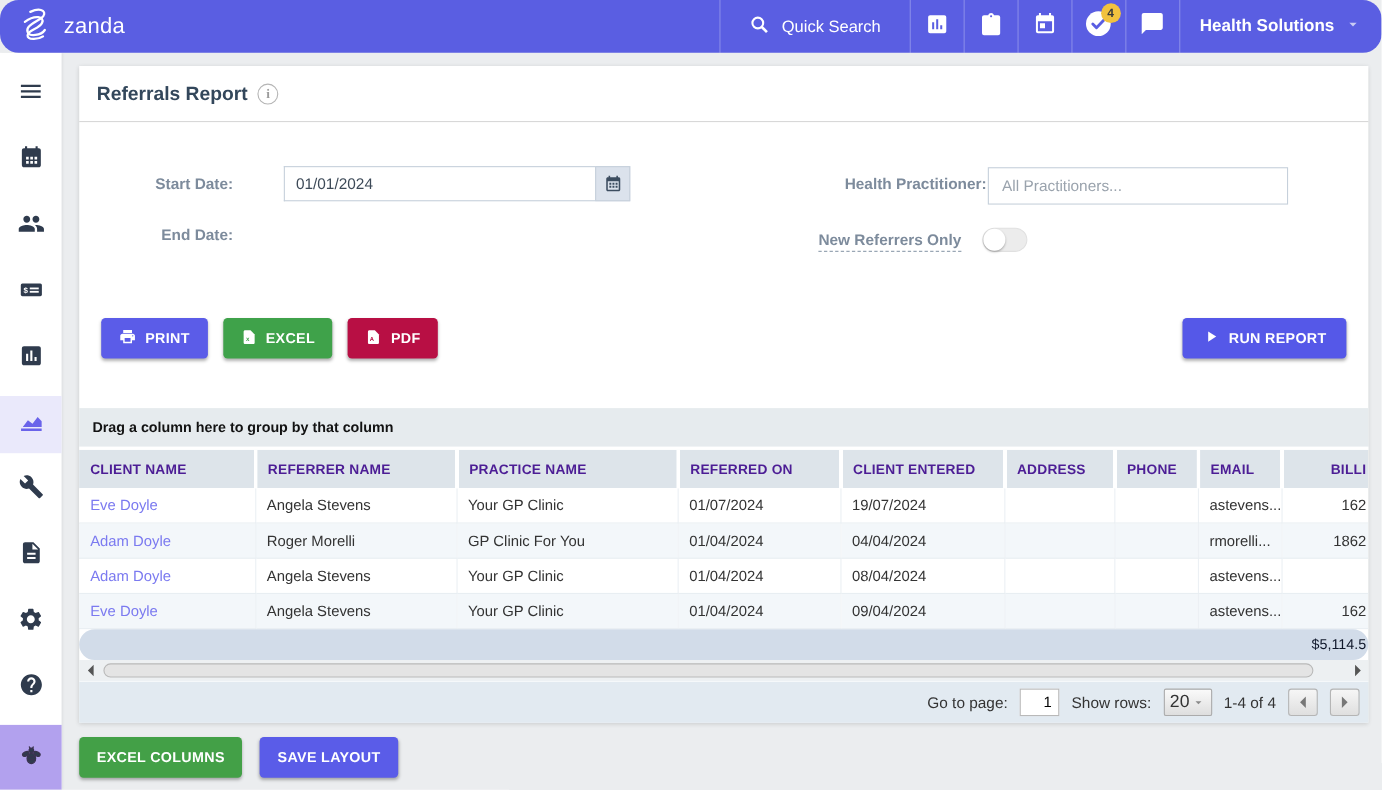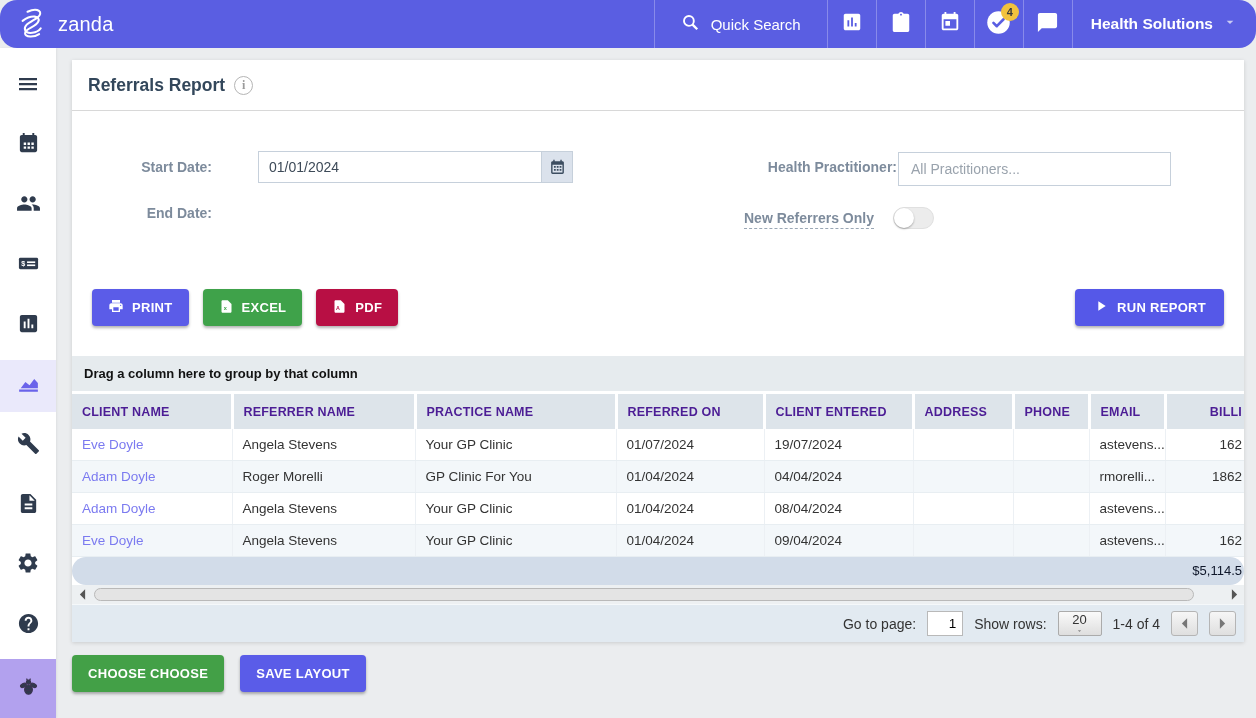--- a/index.html
+++ b/index.html
@@ -50,41 +50,41 @@
   .toggle .knob { position:absolute; top:0px; left:0px; width:20px; height:20px; border-radius:50%; background:#fff; box-shadow:0 1px 2px rgba(0,0,0,.3); }
 
   .actions-left { position:absolute; top:178px; left:20px; display:flex; gap:14px; }
   .btn { display:flex; align-items:center; gap:8px; height:37px; padding:0 16px; border:none; border-radius:4px; color:#fff; font-weight:700; font-size:13px; letter-spacing:.3px; font-family:inherit; cursor:pointer; box-shadow:0 2px 3px rgba(0,0,0,.3); }
   .btn-print { background:#5b5ce8; }
   .btn-excel { background:#3fa24a; }
   .btn-pdf { background:#b80f44; }
   .btn-run { position:absolute; top:178px; right:20px; background:#5558e8; padding:0 18px; }
 
   
-  .grid-section { margin-top:12px; }
+  .grid-section { margin-top:27px; }
   .group-hint { background:#e6ebee; padding:10px 12px; font-size:13px; font-weight:700; color:#121212; border-bottom:3px solid #fff; cursor:default; }
   table { width:100%; border-collapse:collapse; table-layout:fixed; }
   thead th { background:#dde4ea; color:#4c1d95; font-size:12.5px; font-weight:700; text-align:left; padding:11px 10px 10px 10px; border-right:3px solid #fff; letter-spacing:.2px; white-space:nowrap; overflow:hidden; cursor:pointer; }
   thead th:last-child { border-right:none; text-align:right; padding-right:2px; }
   tbody td { font-size:13.5px; color:#333; padding:8px 10px; border-right:1px solid #ecf0f4; border-bottom:1px solid #e8eef2; white-space:nowrap; overflow:hidden; background:#fff; }
   tbody td:last-child { border-right:none; text-align:right; padding-right:2px; }
   tbody tr.alt td { background:#f3f7fa; }
   .client-link { color:#7b7af0; cursor:pointer; text-decoration:none; }
   .total-row { background:#d2dce9; padding:6px 2px 6px 10px; text-align:right; font-size:13px; color:#0f172a; height:28px;border-radius:14px; }
 
   
   .hscroll { height:19px; background:#edf0f2; display:flex; align-items:center; padding:0 4px; }
   .sc-arrow { width:12px; height:15px; display:flex; align-items:center; justify-content:center; cursor:pointer; }
   .sc-track { flex:1; height:13px; margin:0 6px; position:relative; }
   .sc-thumb { position:absolute; left:0; top:0; height:13px; width:97.5%; background:#e4e4e4; border:1px solid #b9b9b9; border-radius:7px; cursor:grab; }
 
   
   .pager { height:38px; background:#e2eaf1; border-top:1px solid #f5f8fa; display:flex; align-items:center; justify-content:flex-end; gap:11px; padding:0 8px; font-size:14px; color:#333; }
   .page-input { width:36px; height:25px; border:1px solid #b9b9b9; text-align:right; padding:0 6px; font-size:13.5px; font-family:inherit; outline:none; }
-  .rows-select { width:44px; height:25px; border:1px solid #ababab; background:linear-gradient(#fafafa,#dedede); display:flex; align-items:center; justify-content:space-between; padding:0 5px; font-size:13px; cursor:pointer; border-radius:2px;flex-direction:column; }
+  .rows-select { width:44px; height:25px; border:1px solid #ababab; background:linear-gradient(#fafafa,#dedede); display:flex; align-items:center; justify-content:space-between; padding:0 5px; font-size:16px; cursor:pointer; border-radius:2px; }
   .pg-btn { width:27px; height:25px; border:1px solid #b5b5b5; background:linear-gradient(#f6f6f6,#dfdfdf); border-radius:3px; display:flex; align-items:center; justify-content:center; cursor:pointer; }
 
   
   .footer-actions { display:flex; gap:16px; padding:13px 0; }
   .btn-choose { background:#43a047; }
   .btn-save { background:#5a5ce8; }
 </style>
 </head>
 <body>
 
@@ -403,19 +403,19 @@
             <svg viewBox="0 0 8 12" width="7" height="11">
               <path d="M1 0l6 6-6 6z" fill="#777"></path>
             </svg>
           </span>
       </div>
     </div>
   </section>
 
   <div class="footer-actions">
     <button class="btn btn-choose">
-      <span>CHOOSE CHOOSE</span>
+      <span>EXCEL COLUMNS</span>
     </button>
     <button class="btn btn-save">
       <span>SAVE LAYOUT</span>
     </button>
   </div>
 </main>
 
 </body></html>

